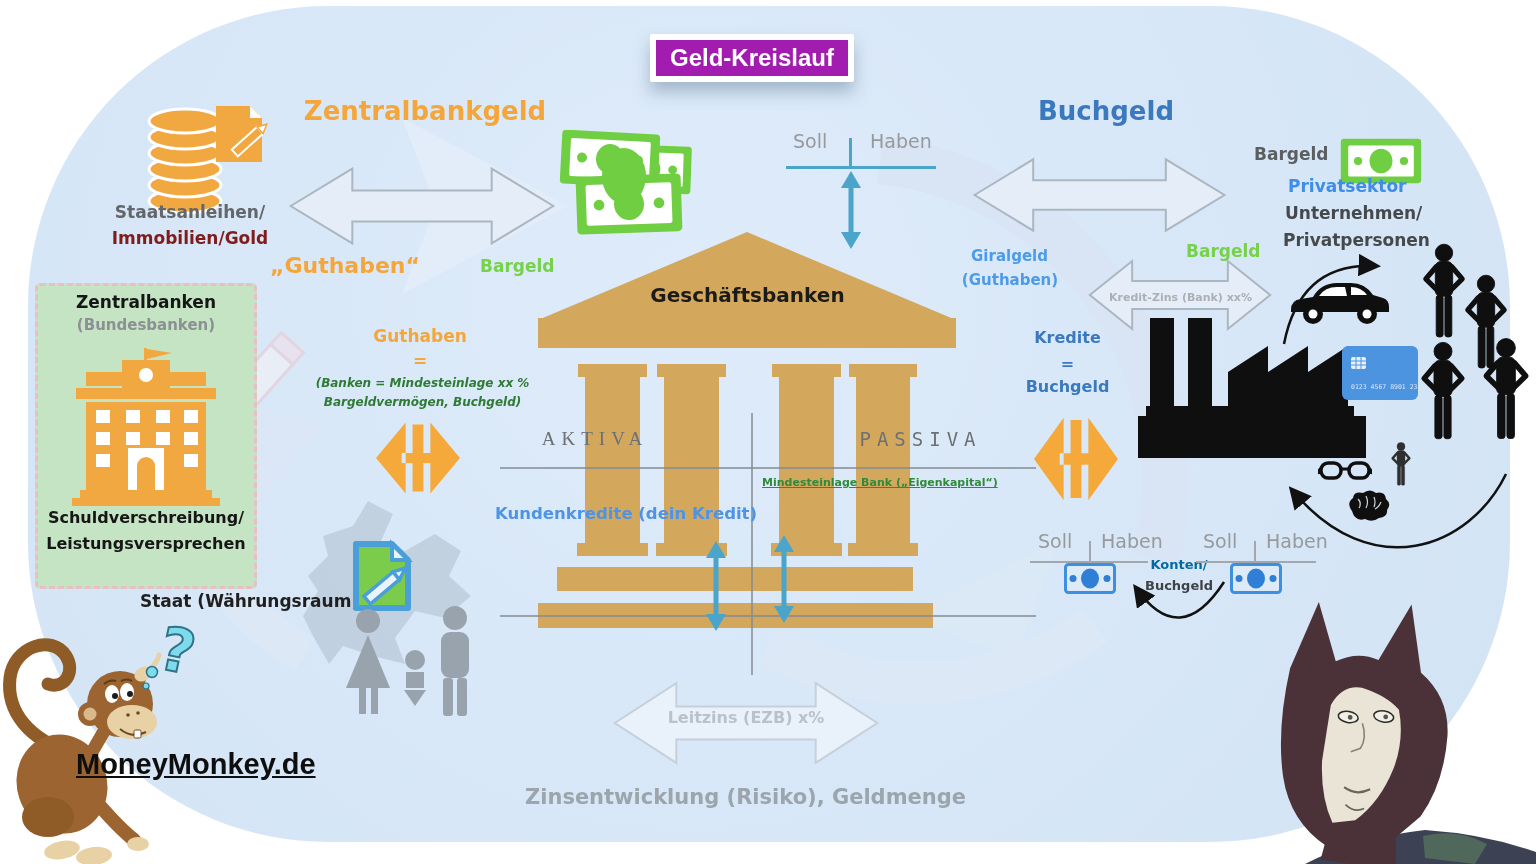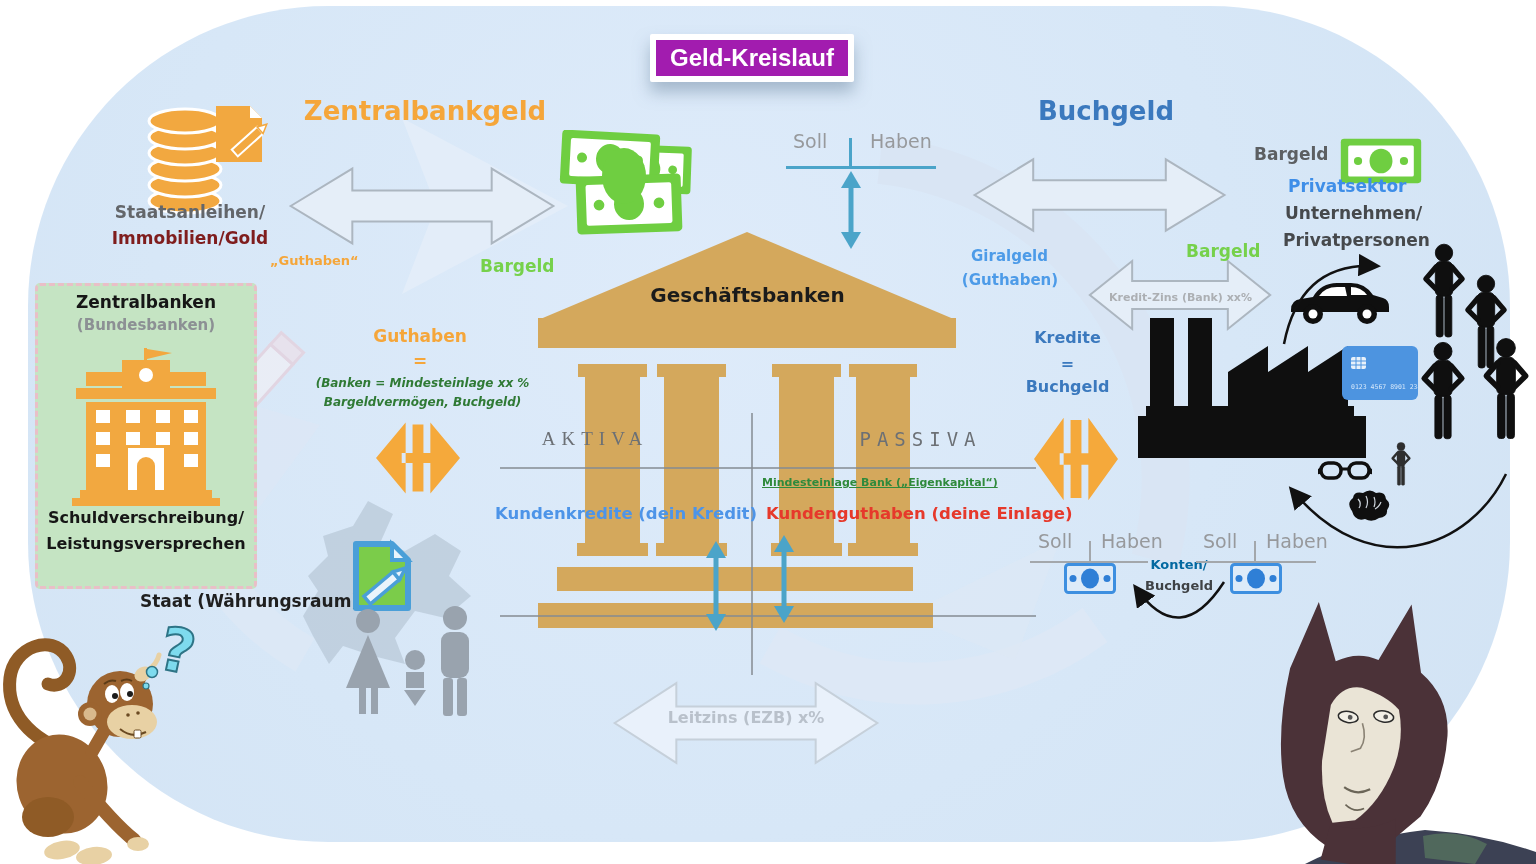--- a/index.html
+++ b/index.html
@@ -112,21 +112,21 @@
     </g>
   </svg>
 
   <div class="p sb c ws" style="left:75px;top:202px;width:230px;font-size:17px;color:#63666A;z-index:3">Staatsanleihen/</div>
   <div class="p sb c ws" style="left:75px;top:228px;width:230px;font-size:17px;color:#7f1d1d;z-index:3">Immobilien/Gold</div>
 
   <svg class="p" style="left:288px;top:162px;z-index:3" width="268" height="88">
     <use href="#dblarrow" width="100%" height="100%" fill="#E5EEF8" stroke="#ACB6C0" stroke-width="2"></use>
   </svg>
 
-  <div class="p b orange ws" style="left:270px;top:253px;font-size:13px;z-index:3">„Guthaben“</div>
+  <div class="p b orange ws" style="left:270px;top:253px;font-size:22px;z-index:3">„Guthaben“</div>
   <div class="p b grn ws" style="left:480px;top:256px;font-size:17px;z-index:3">Bargeld</div>
 
   <svg class="p" style="left:554px;top:130px;z-index:3" width="152" height="106" viewBox="0 0 152 106">
     <use href="#gbill" x="50" y="14" width="88" height="50" transform="rotate(2 94 39)"></use>
     <use href="#gbill" x="6" y="0" width="100" height="58" transform="rotate(3 56 29)"></use>
     <use href="#gbill" x="16" y="44" width="118" height="60" transform="rotate(-2 75 74)"></use>
     <ellipse cx="70" cy="46" rx="22" ry="28" fill="#6FCE41"></ellipse>
   </svg>
 
   <div class="p gry ws" style="left:793px;top:130px;font-size:19px;z-index:3">Soll</div>
@@ -252,21 +252,20 @@
 
   <div class="p ln" style="left:500px;top:467px;width:536px;height:2px;z-index:4"></div>
   <div class="p ln" style="left:500px;top:615px;width:536px;height:2px;z-index:4"></div>
   <div class="p ln" style="left:751px;top:413px;width:2px;height:262px;z-index:4"></div>
 
   <div class="p c" style="left:540px;top:428px;width:110px;font-size:19px;letter-spacing:6px;color:#6C7075;z-index:4;font-family:Liberation Serif, serif">AKTIVA</div>
   <div class="p c" style="left:858px;top:428px;width:125px;font-size:19px;letter-spacing:6px;color:#6C7075;z-index:4;font-family:'DejaVu Sans Mono',monospace">PASSIVA</div>
 
   <div class="p b u ws" style="left:762px;top:476px;font-size:11px;color:#2F8A3C;z-index:4">Mindesteinlage Bank („Eigenkapital“)</div>
   <div class="p b lblu ws" style="left:495px;top:504px;font-size:16.5px;z-index:4">Kundenkredite (dein Kredit)</div>
-  <div class="p b red ws" style="left:766px;top:504px;font-size:16.5px;z-index:4">Kundenguthaben (deine Einlage)</div>
 
   <svg class="p" style="left:703px;top:541px;z-index:5" width="26" height="90" viewBox="0 0 26 90">
     <line x1="13" y1="12" x2="13" y2="78" stroke="#4BA4C9" stroke-width="5"></line>
     <polygon points="13,0 3,17 23,17" fill="#4BA4C9"></polygon>
     <polygon points="13,90 3,73 23,73" fill="#4BA4C9"></polygon>
   </svg>
   <svg class="p" style="left:771px;top:535px;z-index:5" width="26" height="88" viewBox="0 0 26 88">
     <line x1="13" y1="12" x2="13" y2="76" stroke="#4BA4C9" stroke-width="5"></line>
     <polygon points="13,0 3,17 23,17" fill="#4BA4C9"></polygon>
     <polygon points="13,88 3,71 23,71" fill="#4BA4C9"></polygon>
@@ -354,20 +353,21 @@
   <div class="p" style="left:1196px;top:561px;width:120px;height:2px;background:#A3A7AB;z-index:3"></div>
   <div class="p" style="left:1254px;top:541px;width:2px;height:53px;background:#A3A7AB;z-index:3"></div>
   <svg class="p" style="left:1230px;top:563px;z-index:4" width="52" height="31">
       <use href="#bluebill" width="52" height="31"></use>
     </svg>
 
   <svg class="p" style="left:612px;top:676px;z-index:3" width="268" height="94">
     <use href="#dblarrow" width="100%" height="100%" fill="#E9F1FB" stroke="#C6D0DA" stroke-width="2"></use>
   </svg>
   <div class="p b c ws" style="left:660px;top:708px;width:172px;font-size:16px;color:#B9C1CB;z-index:4">Leitzins (EZB) x%</div>
+  <div class="p b ws" style="left:525px;top:785px;font-size:21px;color:#9CA4AC;z-index:3">Zinsentwicklung (Risiko), Geldmenge</div>
 
   <svg class="p" style="left:0;top:0;z-index:6;pointer-events:none" width="1536" height="864" viewBox="0 0 1536 864">
     <defs>
       <marker id="ah" markerWidth="9" markerHeight="9" refX="7" refY="4.5" orient="auto">
         <path d="M0,0 L9,4.5 L0,9 Z" fill="#111"></path>
       </marker>
     </defs>
     <path d="M1284,344 Q1300,262 1376,266" stroke="#111" stroke-width="2.5" fill="none" marker-end="url(#ah)"></path>
     <path d="M1506,474 C1470,548 1372,586 1292,490" stroke="#111" stroke-width="2.5" fill="none" marker-end="url(#ah)"></path>
     <path d="M1224,582 Q1180,650 1136,588" stroke="#111" stroke-width="2.5" fill="none" marker-end="url(#ah)"></path>
@@ -398,20 +398,21 @@
     <ellipse cx="143" cy="62" rx="9" ry="7" fill="#E8D1A4" transform="rotate(-30 143 62)"></ellipse>
     <path d="M148,58 q9,-6 11,-15" stroke="#E8D1A4" stroke-width="5" fill="none" stroke-linecap="round"></path>
   </svg>
 
   <svg class="p" style="left:138px;top:610px;z-index:5" width="80" height="100" viewBox="0 0 80 100">
     <text x="20" y="62" font-size="60" font-weight="bold" fill="#7EDBEE" stroke="#2E7486" stroke-width="2" transform="rotate(12 40 50)" font-family="DejaVu Sans,sans-serif">?</text>
     <circle cx="14" cy="62" r="5.5" fill="#7EDBEE" stroke="#2E7486" stroke-width="1.5"></circle>
     <circle cx="8" cy="76" r="3" fill="#7EDBEE" stroke="#2E7486" stroke-width="1.2"></circle>
   </svg>
 
+  <div class="p b u ws" style="left:76px;top:748px;font-size:29px;color:#0e0e0e;z-index:6;font-family:'Liberation Sans',sans-serif">MoneyMonkey.de</div>
 
   <svg class="p" style="left:1185px;top:592px;z-index:7" width="351" height="272" viewBox="0 0 351 272">
     <path d="M120,272 Q170,246 240,238 Q300,242 351,260 L351,272 Z" fill="#3C4154"></path>
     <path d="M238,244 Q272,236 302,252 L290,272 L240,266 Z" fill="#50685C"></path>
     <g transform="rotate(9 175 140)">
       <path d="M96,88 L114,18 L140,74 Q160,60 182,66 L206,6 L226,72 Q258,92 262,130 Q266,178 248,214 L215,252 L160,258 Q120,240 106,196 Q92,150 96,88 Z" fill="#4B3238"></path>
       <path d="M142,118 Q150,96 170,96 Q196,100 210,112 Q220,140 214,170 Q206,206 184,228 L162,234 Q146,210 142,174 Z" fill="#EAE4D6"></path>
       <ellipse cx="161" cy="127" rx="10" ry="5.5" fill="#F2EFE6" stroke="#2a2a2a" stroke-width="1.5"></ellipse>
       <circle cx="163" cy="127" r="2.4" fill="#555"></circle>
       <ellipse cx="196" cy="121" rx="10" ry="5.5" fill="#F2EFE6" stroke="#2a2a2a" stroke-width="1.5"></ellipse>

